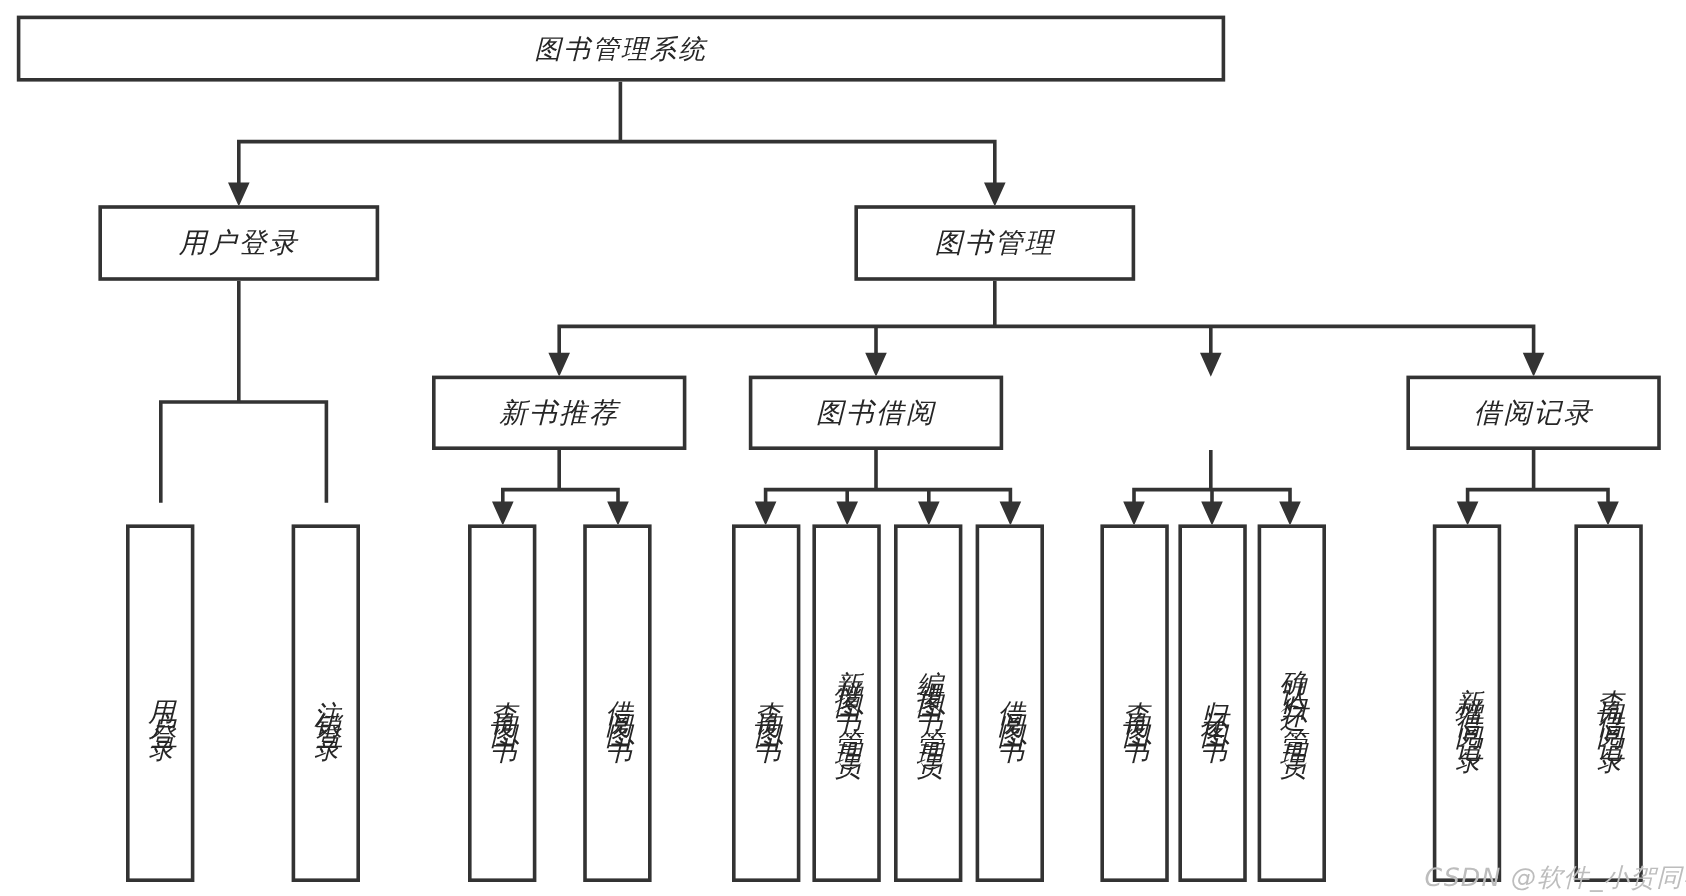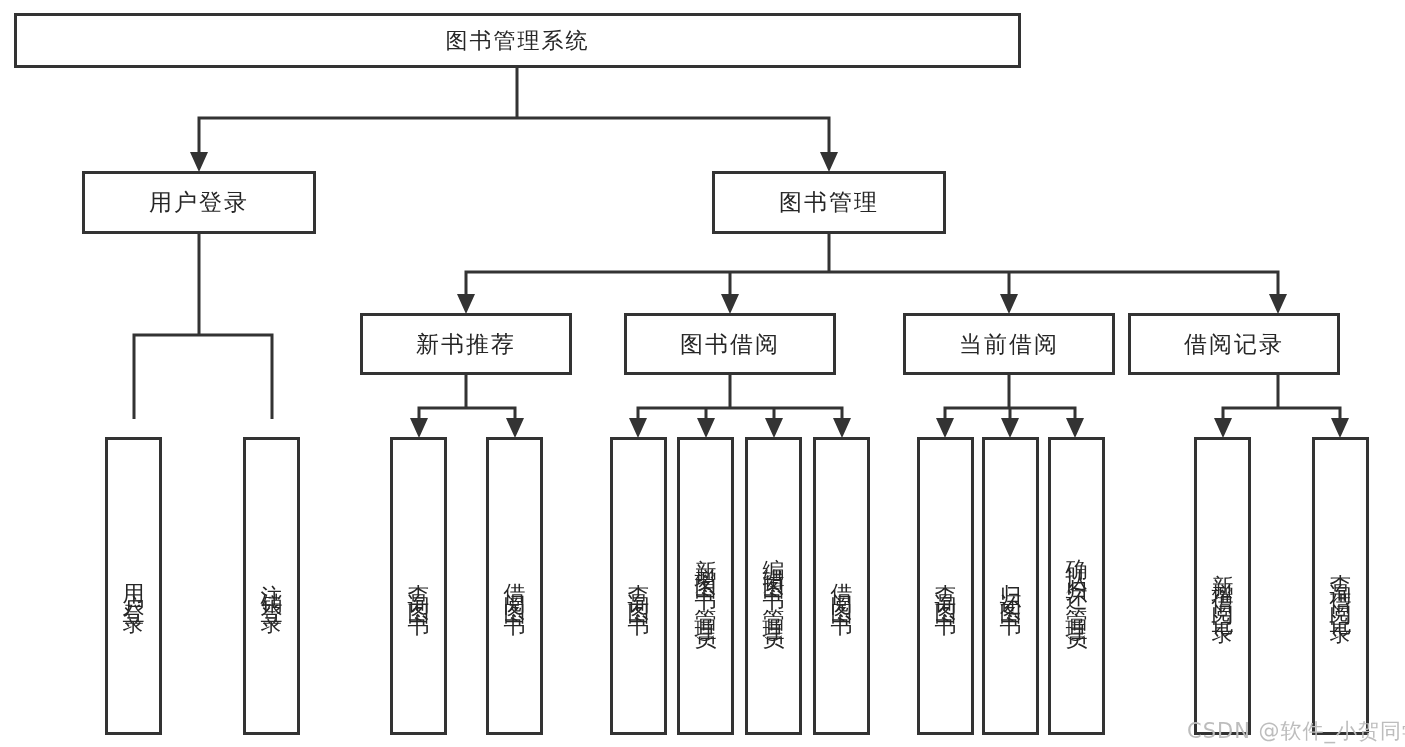--- a/index.html
+++ b/index.html
@@ -7,20 +7,21 @@
     padding: 0;
     background: #ffffff;
   }
   .stage {
     position: relative;
     width: 1405px;
     height: 747px;
     background: #ffffff;
     overflow: hidden;
     font-family: "DejaVu Sans", sans-serif;
+    font-style: italic;
   }
   .connectors {
     position: absolute;
     left: 0;
     top: 0;
     width: 1405px;
     height: 747px;
     pointer-events: none;
   }
   .node {
@@ -110,22 +111,21 @@
          M1331 418 L1349 418 L1340 438 Z"></path>
   </svg>
 
   <div class="node root">图书管理系统</div>
 
   <div class="node l1" style="left:82px;">用户登录</div>
   <div class="node l2" style="left:360px;">新书推荐</div>
 
   <div class="node l1" style="left:712px;">图书管理</div>
   <div class="node l2" style="left:624px;">图书借阅</div>
-  <div class="node l2" style="left:903px;">当前借阅</div>
-  <div class="node l2" style="left:1128px;">借阅记录</div>
+  <div class="node l2" style="left:1172px;">借阅记录</div>
 
   <div class="node leaf" style="left:105px;">用户登录</div>
   <div class="node leaf" style="left:243px;">注销登录</div>
   <div class="node leaf" style="left:390px;">查询图书</div>
   <div class="node leaf" style="left:486px;">借阅图书</div>
   <div class="node leaf" style="left:610px;">查询图书</div>
   <div class="node leaf" style="left:677px;">新增图书（管理员）</div>
   <div class="node leaf" style="left:745px;">编辑图书（管理员）</div>
   <div class="node leaf" style="left:813px;">借阅图书</div>
   <div class="node leaf" style="left:917px;">查询图书</div>

